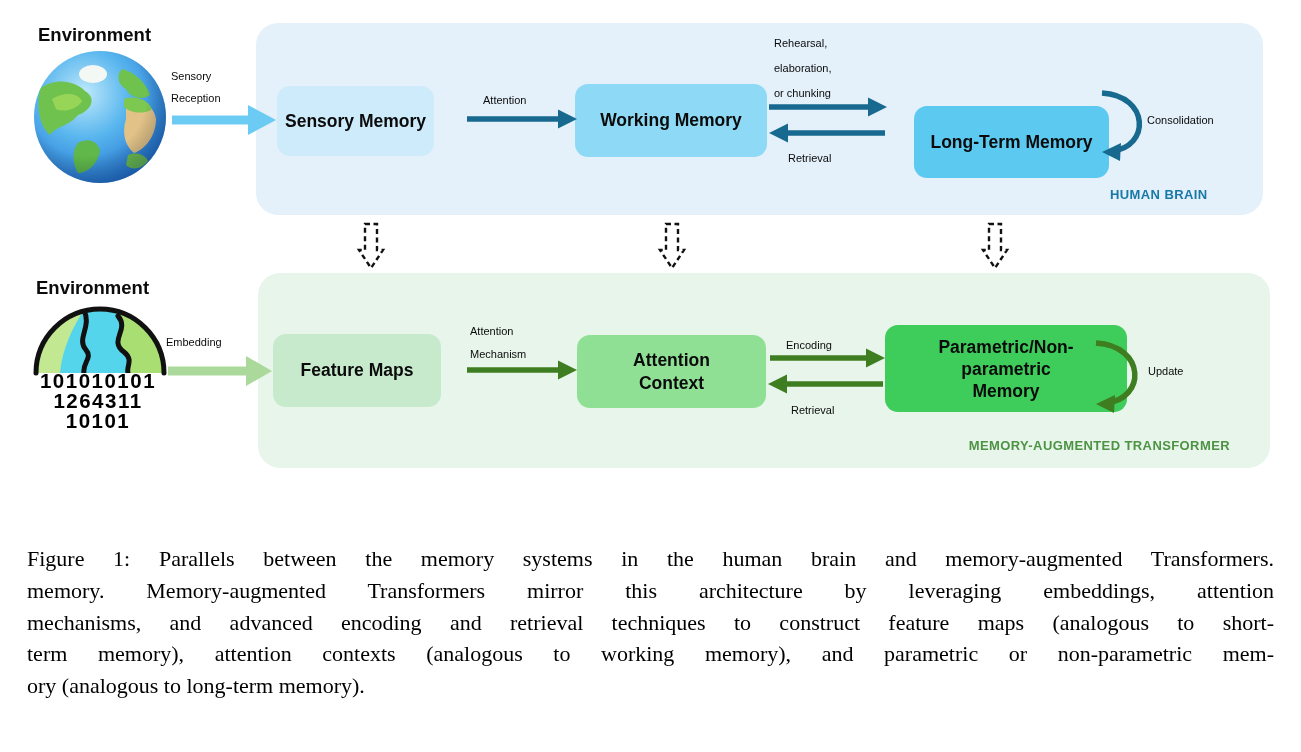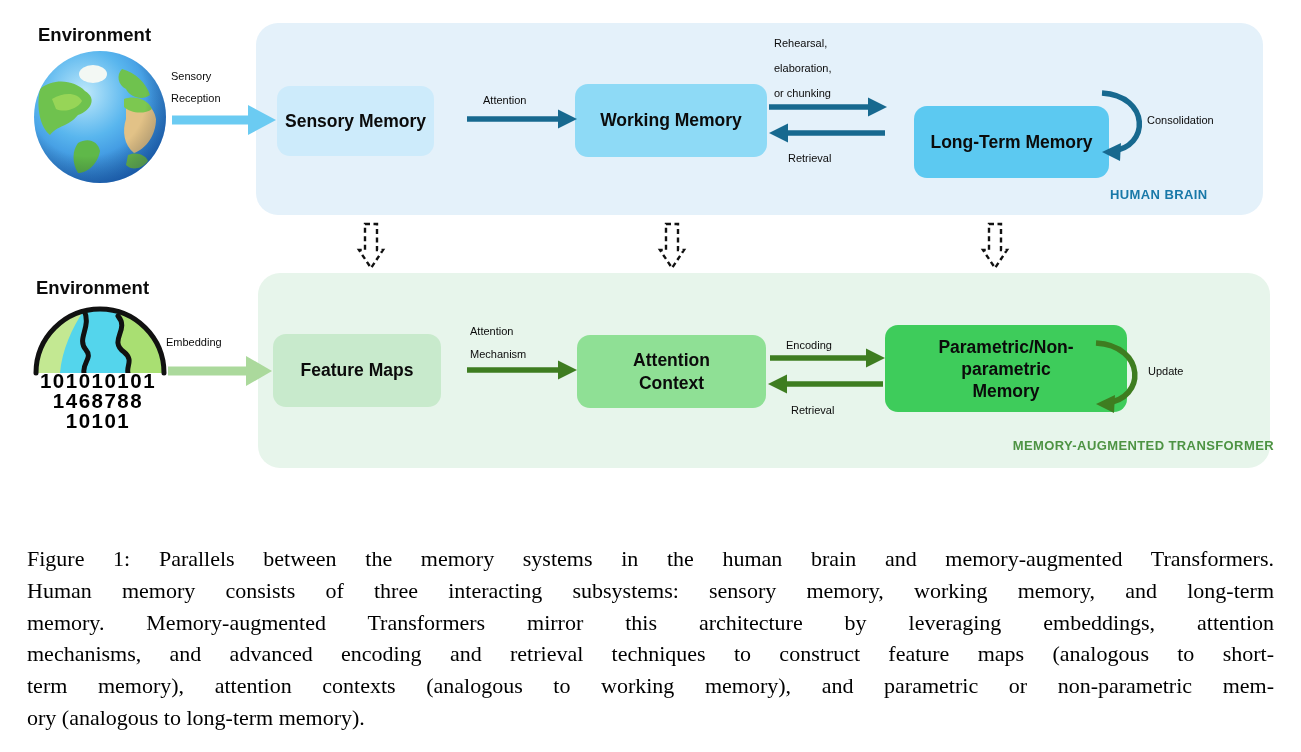--- a/index.html
+++ b/index.html
@@ -21,21 +21,21 @@
   .b-ltm{left:914px;top:85px;width:195px;height:72px;background:var(--box-ltm);margin-top:21px;}
   .b-feature{left:273px;top:334px;width:168px;height:73px;background:var(--box-feature);}
   .b-attnctx{left:577px;top:335px;width:189px;height:73px;background:var(--box-attnctx);line-height:23px;}
   .b-param{left:885px;top:325px;width:242px;height:87px;background:var(--box-param);line-height:22px;}
 
   
   .lbl{position:absolute;font-size:11px;line-height:22px;color:#0b0b0b;}
   .env-lbl{position:absolute;font-weight:700;font-size:18.5px;color:#0b0b0b;}
   .section-lbl{position:absolute;font-weight:700;font-size:13px;letter-spacing:.4px;}
   .hb{left:1110px;top:187px;color:var(--label-brain);}
-  .mat{left:894px;top:438px;width:380px;text-align:right;color:var(--label-transformer);}
+  .mat{left:850px;top:438px;width:380px;text-align:right;color:var(--label-transformer);}
 
   .binary{position:absolute;left:28px;top:371px;width:140px;text-align:center;
           font-weight:700;font-size:20.5px;line-height:20px;letter-spacing:1.5px;color:#000000;}
 
   
   .caption{position:absolute;left:27px;top:543px;width:1247px;
            font-family:"Liberation Serif","DejaVu Serif",serif;font-size:22px;line-height:31.8px;color:#000;}
   .cap-line{text-align:justify;text-align-last:justify;}
   .cap-line.last{text-align-last:left;}
 
@@ -118,21 +118,21 @@
       <path d="M6,73 A64,64 0 0 1 54,10 C42,28 32,50 30,73 Z" fill="#C3E892"></path>
       <path d="M88,16 C100,30 78,40 94,52 C104,60 96,66 98,73 L140,73 L140,0 L88,0 Z" fill="#A9DF72"></path>
       <path d="M54,10 C62,28 46,38 56,50 C63,58 52,63 54,73" stroke="#111" stroke-width="5" fill="none" stroke-linecap="round"></path>
       <path d="M88,16 C100,30 78,40 94,52 C104,60 96,66 98,73" stroke="#111" stroke-width="5" fill="none" stroke-linecap="round"></path>
     </g>
     <path d="M6,73 A64,64 0 0 1 134,73" fill="none" stroke="#111" stroke-width="5" stroke-linecap="round"></path>
   </svg>
 
   <div class="binary">
     <div>101010101</div>
-    <div>1468788</div>
+    <div>1264311</div>
     <div>10101</div>
   </div>
 
   <div class="lbl" style="left:166px;top:331px;">Embedding</div>
 
   <div class="container c-green"></div>
 
   <div class="mbox b-feature">Feature Maps</div>
   <div class="mbox b-attnctx preline">Attention
 Context</div>
@@ -200,20 +200,19 @@
       <polygon class="green-fill" points="1096,404 1115,395 1114,413"></polygon>
     </g>
 
     <path class="dashed-arrow" d="M365,224 L377,224 L377,250 L383,250 L371,268 L359,250 L365,250 Z"></path>
     <path class="dashed-arrow" d="M666,224 L678,224 L678,250 L684,250 L672,268 L660,250 L666,250 Z"></path>
     <path class="dashed-arrow" d="M989,224 L1001,224 L1001,250 L1007,250 L995,268 L983,250 L989,250 Z"></path>
   </svg>
 
   <div class="caption">
     <div class="cap-line">Figure 1: Parallels between the memory systems in the human brain and memory-augmented Transformers.</div>
-    <div class="cap-line">Human memory consists of three interacting subsystems: sensory memory, working memory, and long-term</div>
     <div class="cap-line">memory.  Memory-augmented Transformers mirror this architecture by leveraging embeddings, attention</div>
     <div class="cap-line">mechanisms, and advanced encoding and retrieval techniques to construct feature maps (analogous to short-</div>
     <div class="cap-line">term memory), attention contexts (analogous to working memory), and parametric or non-parametric mem-</div>
     <div class="cap-line last">ory (analogous to long-term memory).</div>
   </div>
 
 </div>
 
 </body></html>

